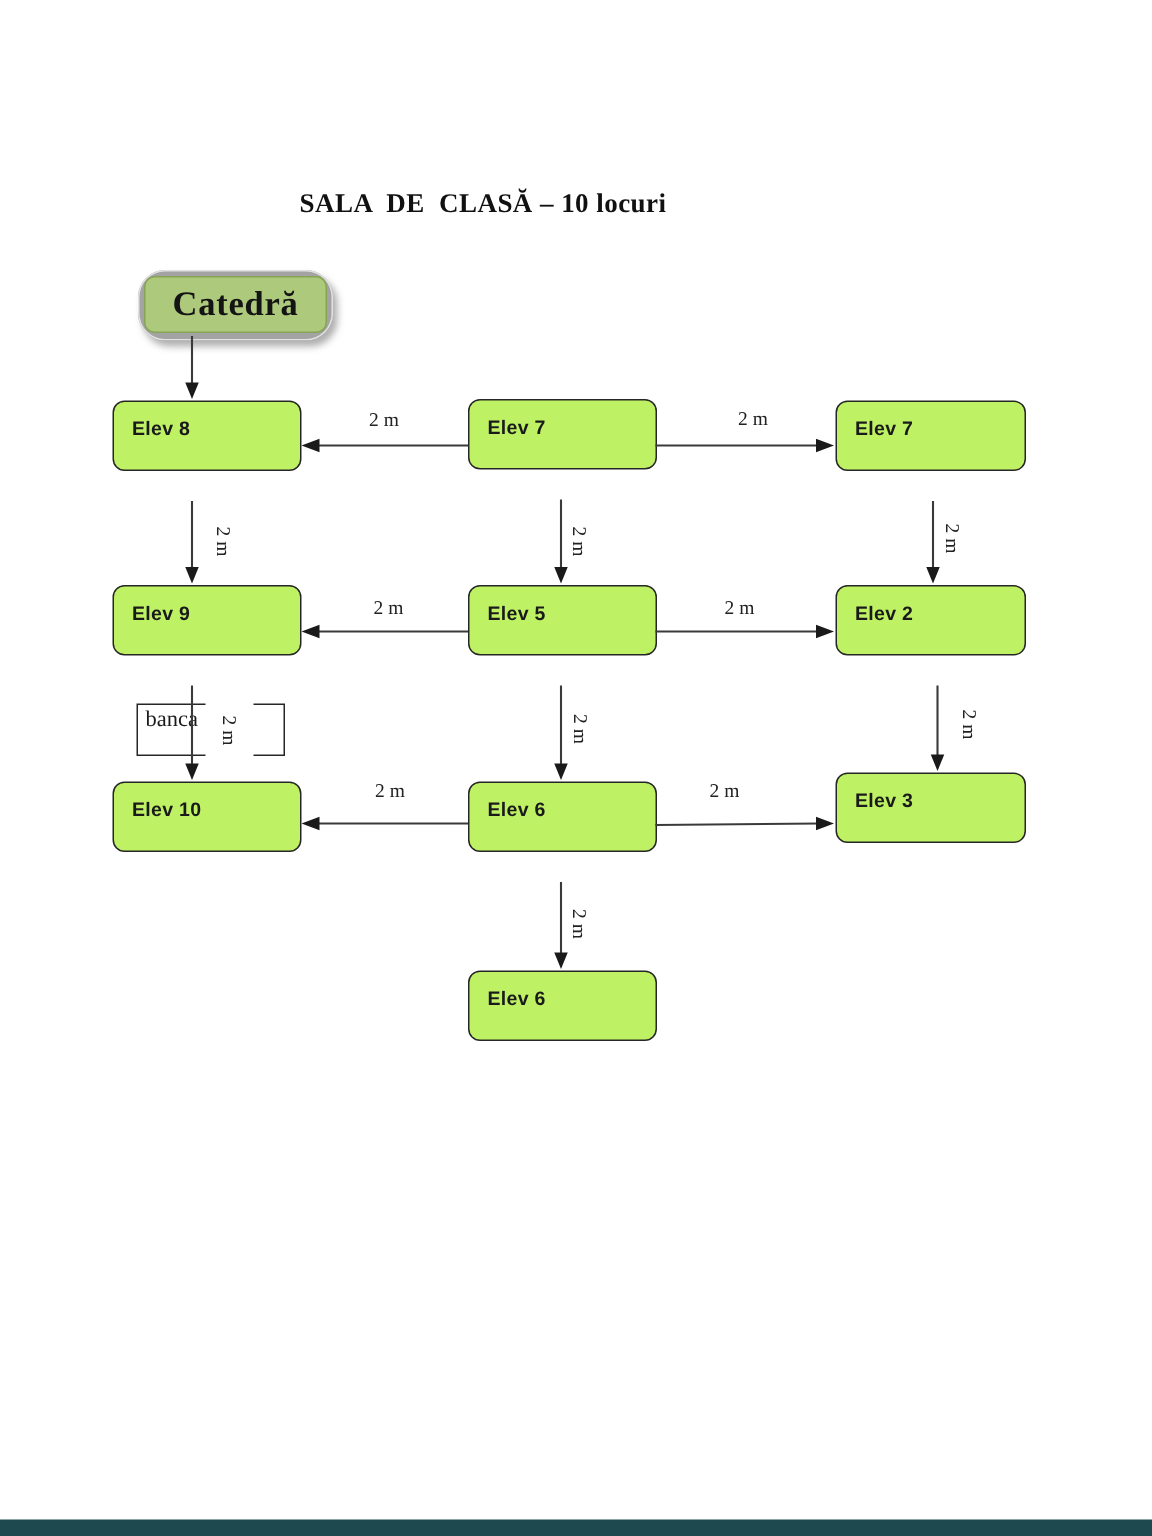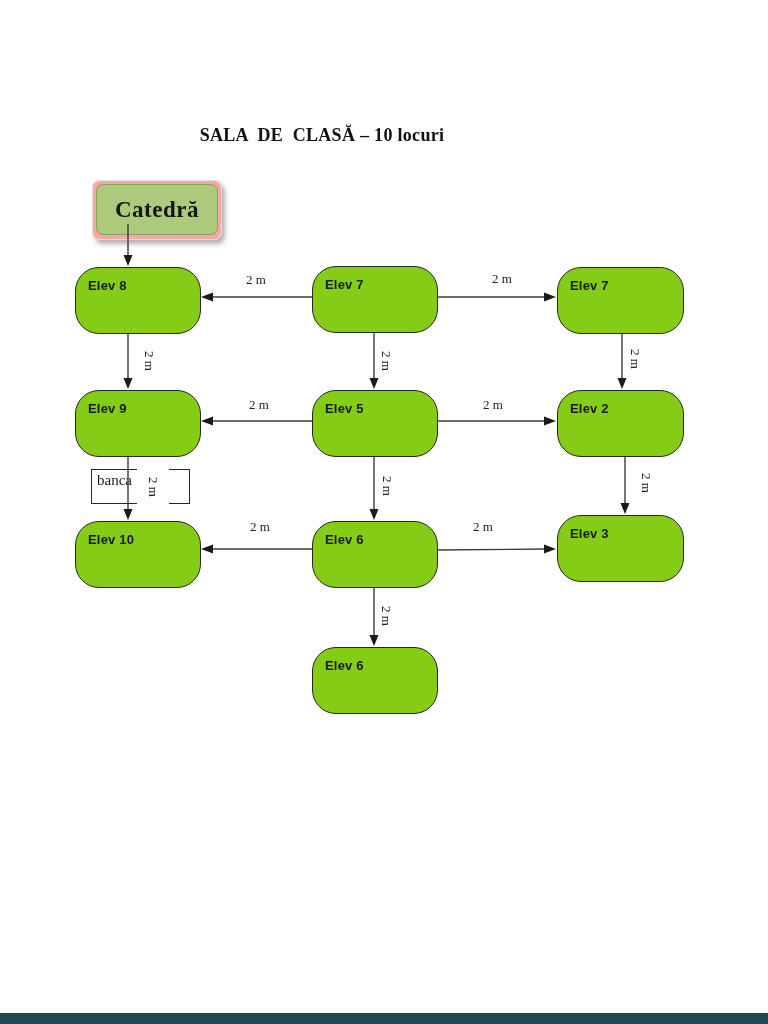--- a/index.html
+++ b/index.html
@@ -2,31 +2,31 @@
 <html><head>
 <meta charset="utf-8">
 <style>
   html,body{margin:0;padding:0;background:#ffffff;}
   .page{position:relative;width:768px;height:1024px;background:#ffffff;overflow:hidden;
         font-family:"Liberation Serif", serif;}
   .title{position:absolute;top:125px;left:0;width:644px;text-align:center;
          font-family:"Liberation Serif", serif;font-weight:bold;font-size:18px;
          color:#111;white-space:pre;letter-spacing:.3px;}
   
-  .catedra-outer{position:absolute;left:92px;top:180px;width:130px;height:60px;
-                 background:#fca5a5;border-radius:8px;
+  .catedra-outer{position:absolute;left:92px;top:180px;width:130px;height:47px;
+                 background:#a3a3a3;border-radius:18px;
                  box-shadow:3px 4px 5px rgba(110,110,110,.55), inset 0 0 0 1px #e2e2e2;}
   .catedra-inner{position:absolute;left:4px;top:4px;right:4px;bottom:5px;
                  background:#adc97b;border:1px solid #87a356;border-radius:7px;
                  display:flex;align-items:center;justify-content:center;}
   .catedra-inner span{font-family:"Liberation Serif", serif;font-weight:bold;
                       font-size:23px;color:#141414;letter-spacing:.5px;}
   
-  .node{position:absolute;width:126px;height:67px;background:#84cc16;
-        border:1.4px solid #262626;border-radius:24px;box-sizing:border-box;}
+  .node{position:absolute;width:126px;height:47px;background:#bef264;
+        border:1.4px solid #262626;border-radius:8px;box-sizing:border-box;}
   .node .lbl{position:absolute;top:10px;left:12px;
              font-family:"Liberation Sans", sans-serif;font-weight:bold;
              font-size:13px;color:#1a1a1a;letter-spacing:.2px;}
   
   .dist{position:absolute;font-family:"Liberation Serif", serif;font-size:13px;
         color:#222;white-space:nowrap;}
   .dist.vert{transform:rotate(90deg);transform-origin:center;}
   
   .bench-rect{position:absolute;left:91px;top:469px;width:99px;height:35px;
               border:1.4px solid #262626;box-sizing:border-box;background:transparent;}

